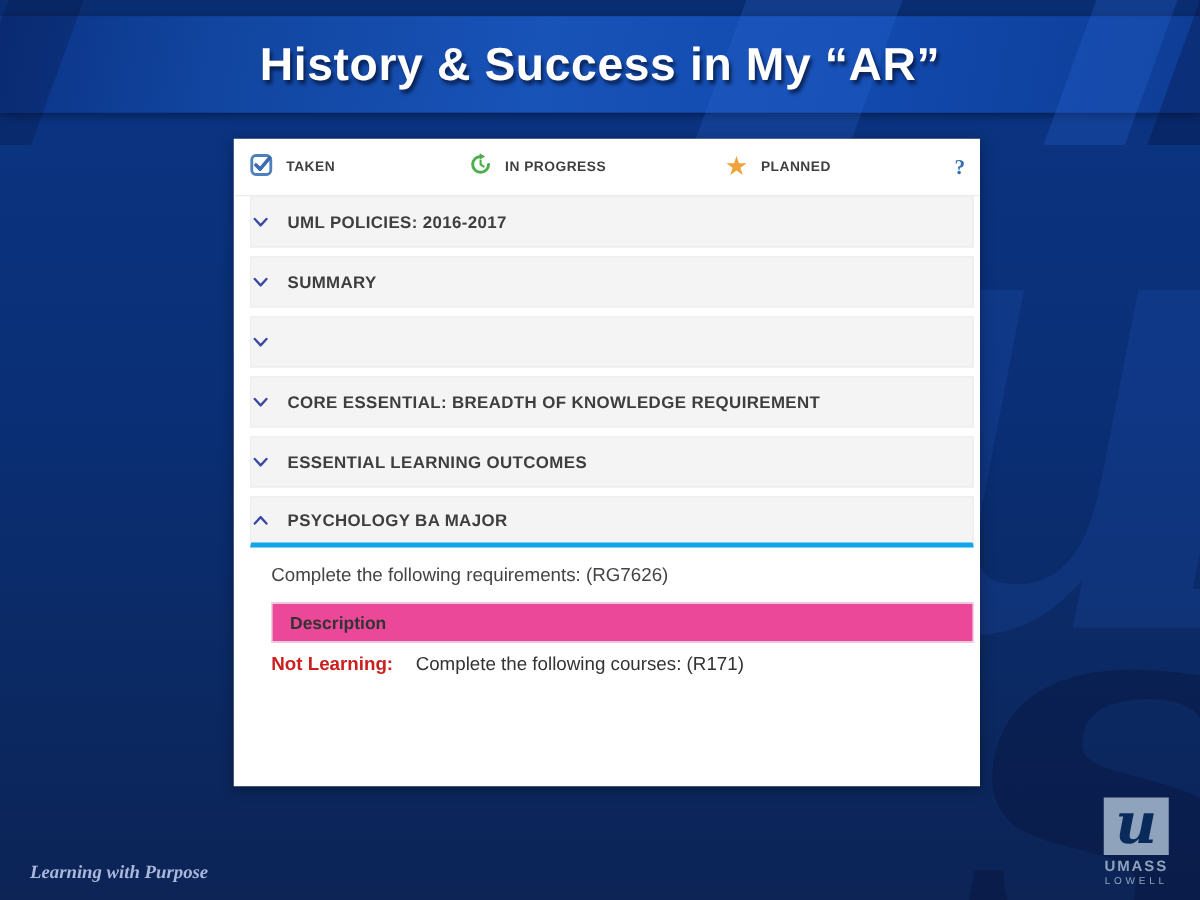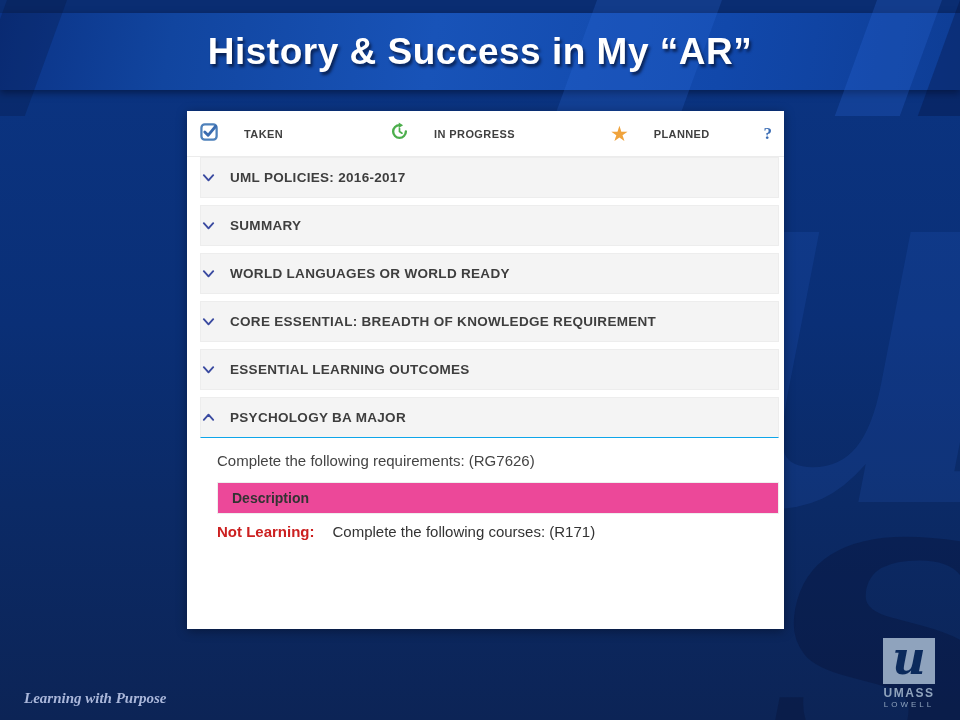--- a/index.html
+++ b/index.html
@@ -32,35 +32,35 @@
   .wm-u { top:60px;  right:-70px; font-size:520px; color:rgba(42,100,210,0.16); }
   .wm-s { top:400px; right:-50px; font-size:430px; color:rgba(5,12,45,0.30); }
 
   
   .panel {
     position:absolute; left:187px; top:111px; width:597px; height:518px;
     background:#ffffff; z-index:2; overflow:hidden; box-shadow:0 2px 10px rgba(0,0,0,0.35);
   }
   .legend { height:46px; box-sizing:border-box; border-bottom:1px solid #ececec;
             display:flex; align-items:center; padding:0 12px 0 13px; }
-  .legend-item { display:flex; align-items:center; gap:25px; }
+  .legend-item { display:flex; align-items:center; gap:10px; }
   .legend-item .lbl { font-size:11px; font-weight:bold; color:#3f3f3f; letter-spacing:0.4px; }
   .li-progress { margin-left:107px; }
   .li-planned  { margin-left:95px; }
   .star-glyph { font-size:21px; color:#f0a33c; line-height:1; }
   .legend-help { margin-left:auto; color:#3a6cb4; font-weight:bold; font-size:17px;
                  font-family:"Liberation Serif", serif; cursor:pointer; }
 
   .rows { padding:0 5px 0 13px; }
   .acc-row {
     height:41px; box-sizing:border-box; margin-bottom:7px;
     background:#f4f4f4; border:1px solid #ededed;
     display:flex; align-items:center; cursor:pointer;
   }
-  .acc-row.expanded { margin-bottom:12px; border-bottom:1px solid #0ea5e9; }
+  .acc-row.expanded { margin-bottom:12px; border-bottom:4px solid #0ea5e9; }
   .chev { width:15px; height:15px; margin-right:14px; flex:none; }
   .acc-label { font-size:13.5px; font-weight:bold; color:#3e3e3e; letter-spacing:0.3px; white-space:nowrap; }
 
   .intro { margin:14px 5px 13px 30px; font-size:15px; color:#444; }
   .desc-bar { margin:0 5px 0 30px; height:32px; box-sizing:border-box; background:#ec4899;
               border:1px solid #eeeeee; display:flex; align-items:center; padding-left:14px; }
   .desc-label { font-size:14px; font-weight:bold; color:#333; }
   .req-bar { margin:16px 5px 0 46px; height:45px; background:#d9d9d9;
              display:flex; align-items:center; padding-left:13px; }
   .req-title { font-size:15.5px; font-weight:bold; color:#2a57a5; letter-spacing:0.2px; }
@@ -142,21 +142,20 @@
             </svg>
         </span>
         <span class="acc-label">SUMMARY</span>
       </div>
       <div class="acc-row">
         <span class="chev">
           <svg viewBox="0 0 16 16" width="15" height="15">
               <path d="M3 5.5 L8 11 L13 5.5" fill="none" stroke="#3a4aa0" stroke-width="2" stroke-linecap="round" stroke-linejoin="round"></path>
             </svg>
         </span>
-        <span class="acc-label">WORLD LANGUAGES OR WORLD READY</span>
       </div>
       <div class="acc-row">
         <span class="chev">
           <svg viewBox="0 0 16 16" width="15" height="15">
               <path d="M3 5.5 L8 11 L13 5.5" fill="none" stroke="#3a4aa0" stroke-width="2" stroke-linecap="round" stroke-linejoin="round"></path>
             </svg>
         </span>
         <span class="acc-label">CORE ESSENTIAL: BREADTH OF KNOWLEDGE REQUIREMENT</span>
       </div>
       <div class="acc-row">

